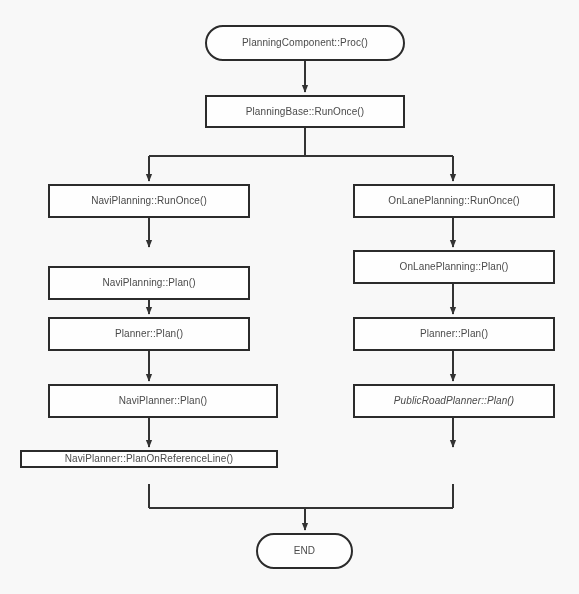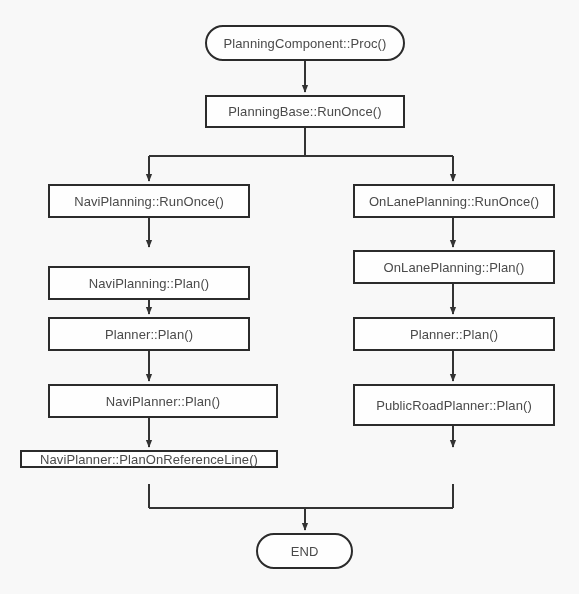--- a/index.html
+++ b/index.html
@@ -37,21 +37,21 @@
     line-height: 1;
     white-space: nowrap;
     letter-spacing: 0.1px;
   }
   .node.rounded {
     border-radius: 18px;
   }
   .node-label {
     display: block;
     color: #4a4a4a;
-    font-size: 13px;
+    font-size: 10px;
   }
 </style>
 </head>
 <body>
 
 <div id="flowchart-canvas">
 
   <svg id="flow-svg" viewBox="0 0 579 594" xmlns="http://www.w3.org/2000/svg">
     <defs>
       <marker id="arrowhead" markerWidth="9" markerHeight="9" refX="7.2" refY="3.6" orient="auto" markerUnits="userSpaceOnUse">
@@ -114,21 +114,21 @@
   </div>
 
   <div class="node" style="left:353px; top:317px; width:202px; height:34px;">
     <span class="node-label">Planner::Plan()</span>
   </div>
 
   <div class="node" style="left:48px; top:384px; width:230px; height:34px;">
     <span class="node-label">NaviPlanner::Plan()</span>
   </div>
 
-  <div class="node" style="left:353px; top:384px; width:202px; height:42px;">
+  <div class="node" style="left:353px; top:384px; width:202px; height:34px;font-style:italic;">
     <span class="node-label">PublicRoadPlanner::Plan()</span>
   </div>
 
   <div class="node" style="left:20px; top:450px; width:258px; height:18px;text-align:center;">
     <span class="node-label">NaviPlanner::PlanOnReferenceLine()</span>
   </div>
 
 
   <div class="node rounded" style="left:256px; top:533px; width:97px; height:36px;">
     <span class="node-label">END</span>

